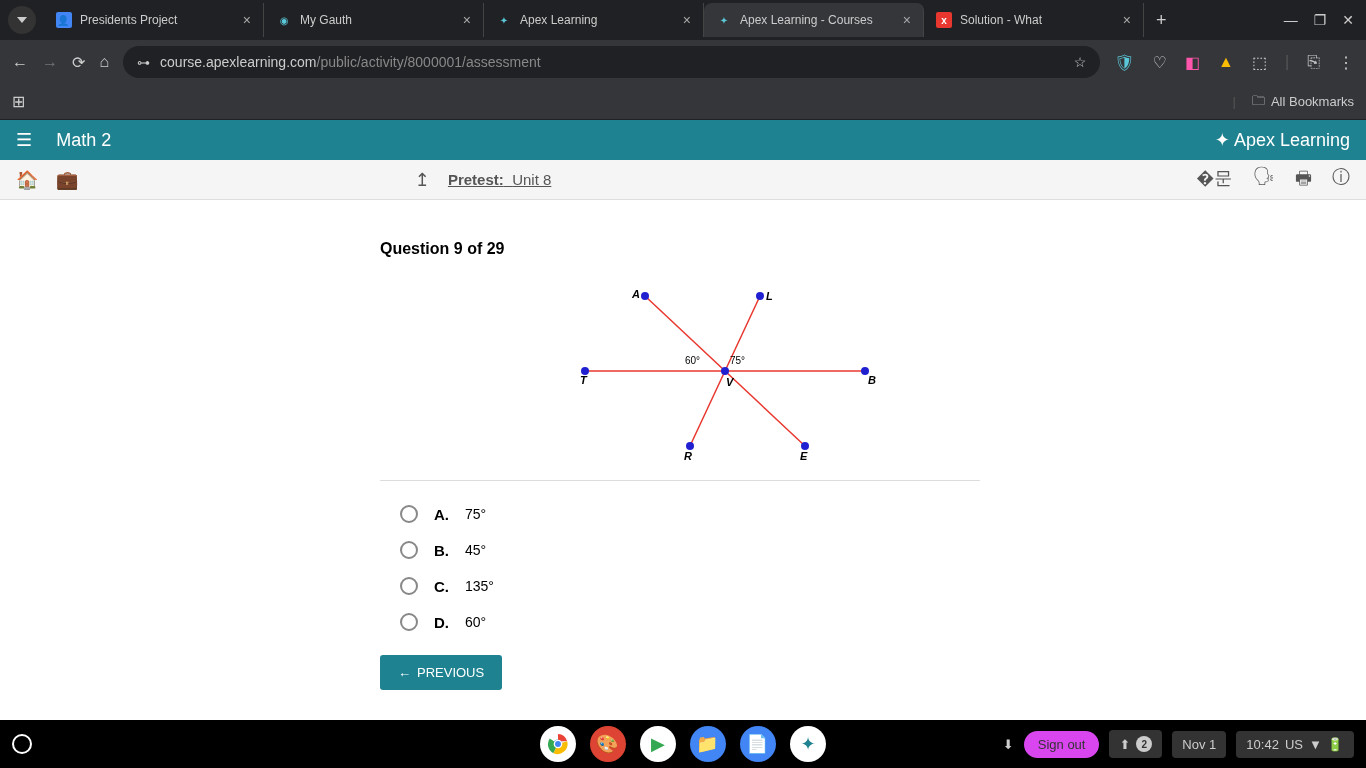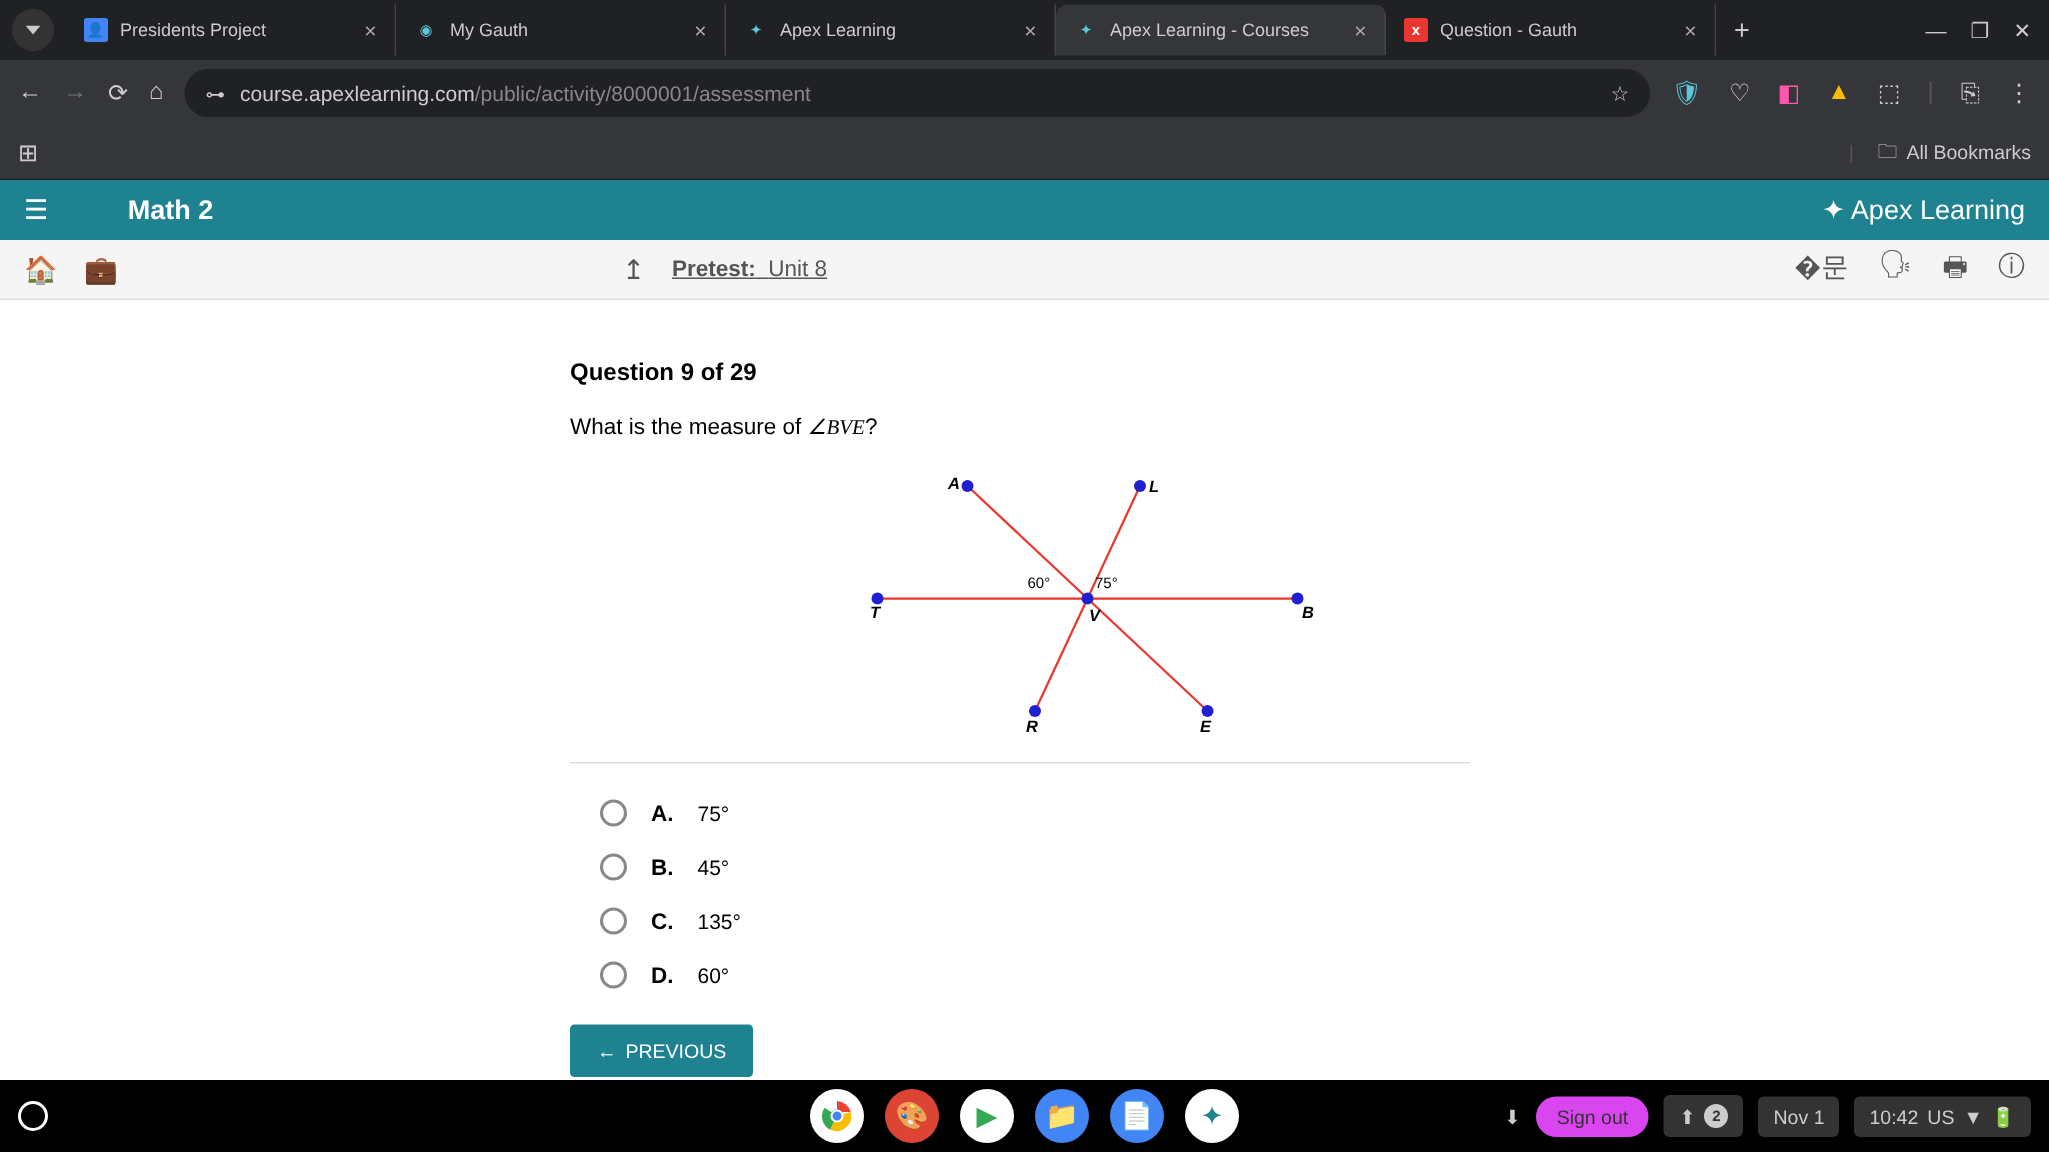--- a/index.html
+++ b/index.html
@@ -24,21 +24,21 @@
 .toolbar-icons { display: flex; gap: 18px; align-items: center; color: #ccc; }
 .toolbar-icons > * { cursor: pointer; }
 
 .bookmark-bar { background: #35363a; height: 36px; display: flex; align-items: center; padding: 0 12px; color: #ccc; font-size: 13px; border-bottom: 1px solid #202124; }
 .bookmark-right { margin-left: auto; display: flex; align-items: center; gap: 6px; cursor: pointer; }
 .bookmark-bar .grid-icon { font-size: 16px; }
 
 
 .app-header { background: #1e8290; height: 40px; display: flex; align-items: center; padding: 0 16px; color: #fff; }
 .hamburger { font-size: 18px; margin-right: 24px; cursor: pointer; }
-.course-title { font-size: 18px; font-weight: 700; margin-left: 29px; }
+.course-title { font-size: 18px; font-weight: 400; }
 .apex-logo { margin-left: auto; font-size: 18px; font-weight: 400; display: flex; align-items: center; gap: 4px; }
 
 
 .breadcrumb-bar { background: #f5f5f5; height: 40px; display: flex; align-items: center; padding: 0 16px; border-bottom: 1px solid #ddd; gap: 18px; color: #555; }
 .breadcrumb-bar .icon { font-size: 18px; cursor: pointer; }
 .breadcrumb-spacer { width: 300px; }
 .pretest-label { font-size: 15px; text-decoration: underline; }
 .pretest-label b { font-weight: 700; }
 .breadcrumb-right { margin-left: auto; display: flex; gap: 20px; font-size: 18px; }
 
@@ -95,21 +95,21 @@
     <span class="tab-title">Apex Learning</span>
     <span class="tab-close">×</span>
   </div>
   <div class="tab active">
     <span class="tab-icon" style="color:#5ac8d8;">✦</span>
     <span class="tab-title">Apex Learning - Courses</span>
     <span class="tab-close">×</span>
   </div>
   <div class="tab">
     <span class="tab-icon" style="background:#e8372e;color:#fff;border-radius:2px;font-weight:bold;">x</span>
-    <span class="tab-title">Question - Gauth</span>
+    <span class="tab-title">Solution - What</span>
     <span class="tab-close">×</span>
   </div>
   <div class="new-tab">+</div>
   <div class="window-controls">
     <span>—</span>
     <span>❐</span>
     <span>✕</span>
   </div>
 </div>
 
@@ -164,23 +164,20 @@
   <div class="breadcrumb-right">
     <span>�문</span>
     <span>🗣</span>
     <span>🖶</span>
     <span>ⓘ</span>
   </div>
 </div>
 
 <div class="content">
   <div class="question-header">Question 9 of 29</div>
-  <div class="question-text">
-    <span>What is the measure of </span><span class="angle-notation">∠BVE</span><span>?</span>
-  </div>
 
   <div class="diagram">
     <svg viewBox="0 0 370 190">
 
       <line x1="45" y1="95" x2="325" y2="95" stroke="#e8372e" stroke-width="1.5"></line>
 
       <line x1="105" y1="20" x2="265" y2="170" stroke="#e8372e" stroke-width="1.5"></line>
 
       <line x1="220" y1="20" x2="150" y2="170" stroke="#e8372e" stroke-width="1.5"></line>
 

